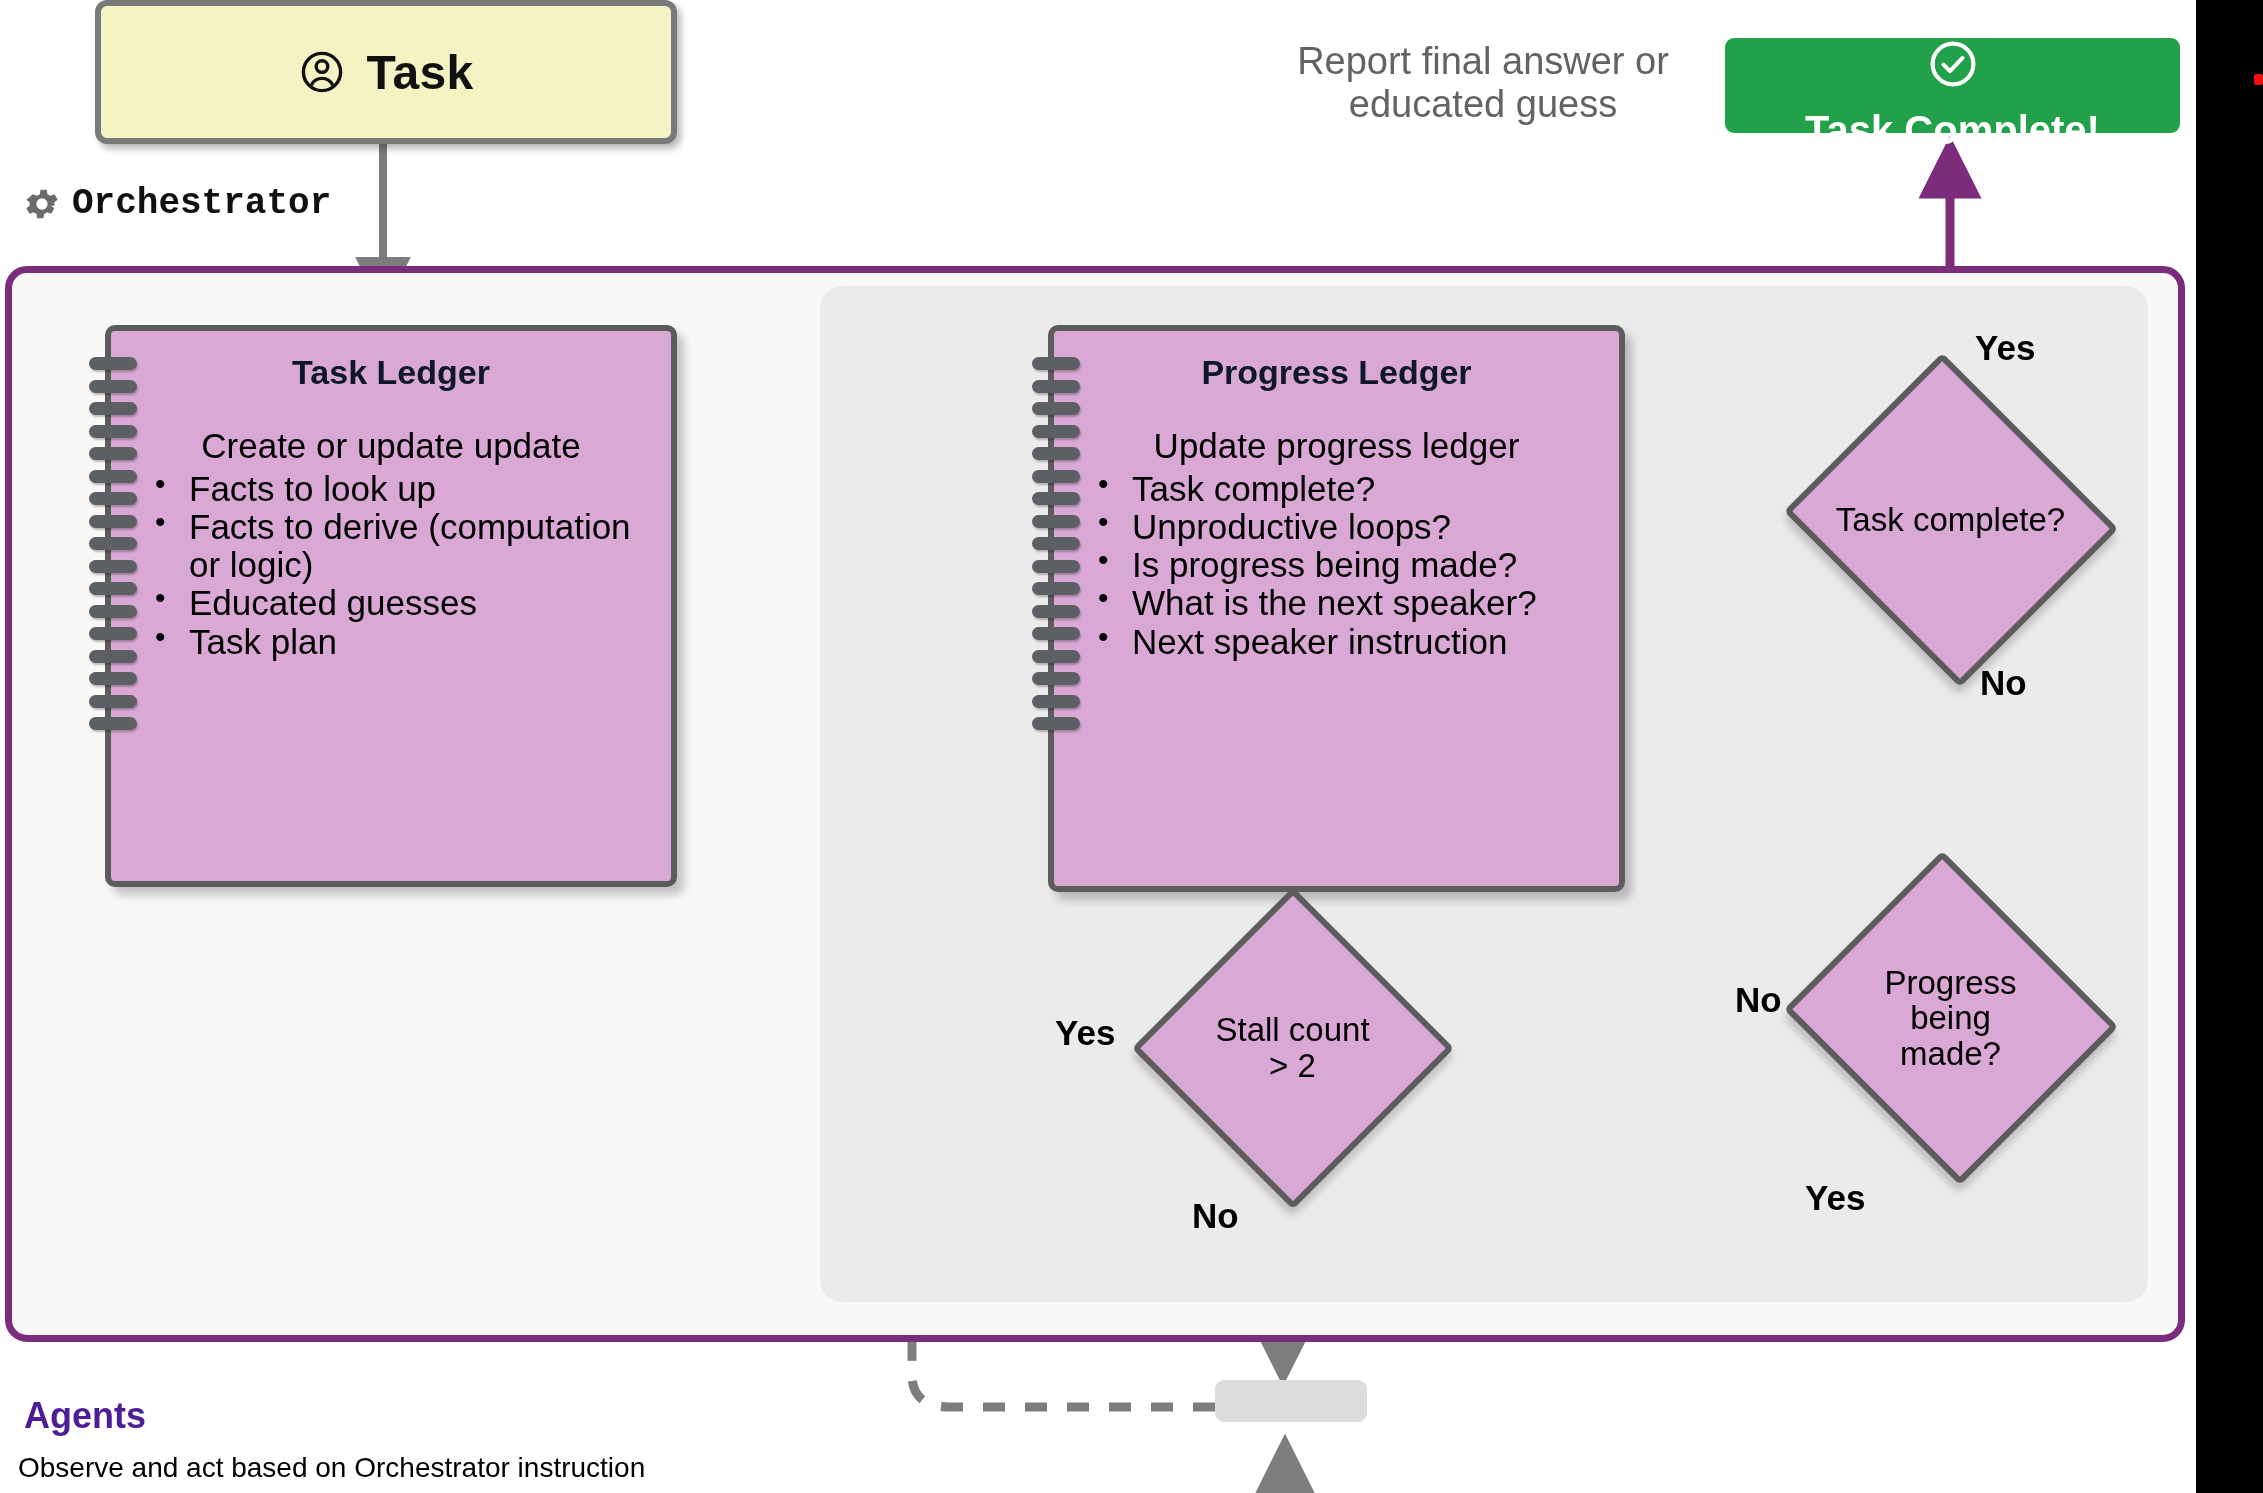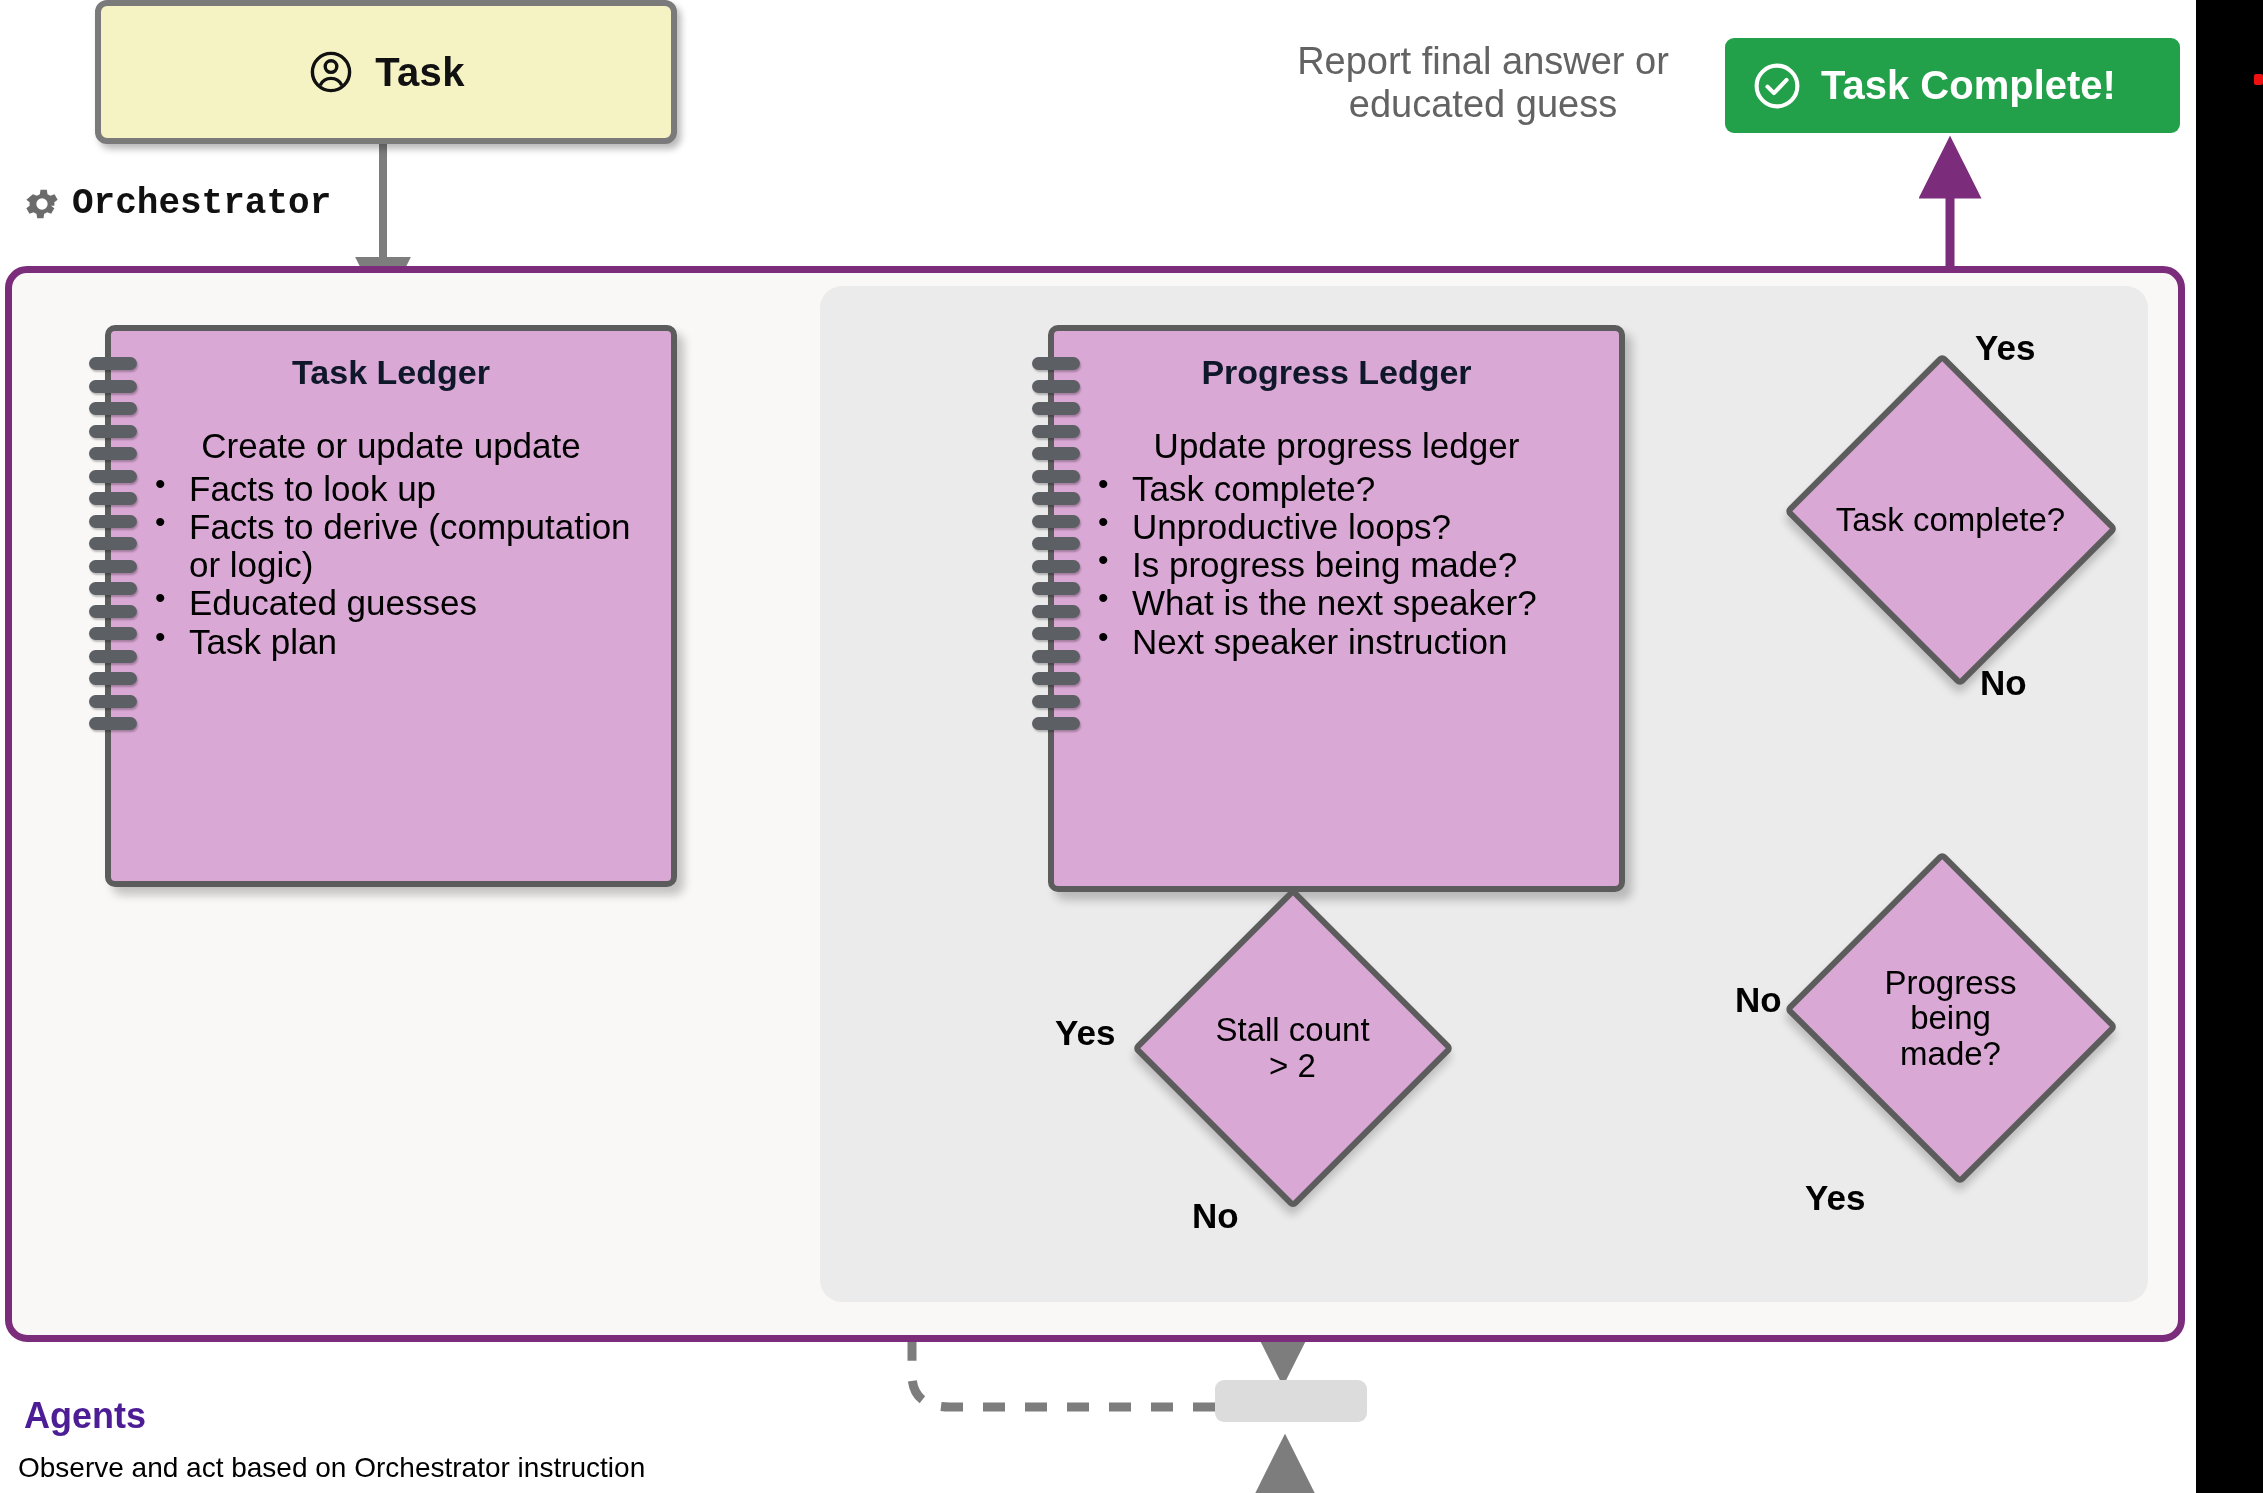--- a/index.html
+++ b/index.html
@@ -12,21 +12,21 @@
 
   
   svg.layer{position:absolute;left:0;top:0;width:2263px;height:1493px;overflow:visible;}
 
   
   .task-box{
     position:absolute;background:#f5f3c4;border:6px solid #7a7a7a;border-radius:12px;
     box-shadow:4px 5px 7px rgba(0,0,0,.28);
     display:flex;align-items:center;justify-content:center;gap:20px;
   }
-  .task-box .lbl{font-size:40px;font-weight:bold;color:#111;letter-spacing:.3px;}
+  .task-box .lbl{font-size:48px;font-weight:bold;color:#111;letter-spacing:.3px;}
 
   .orch-label{position:absolute;display:flex;align-items:center;gap:10px;}
   .orch-label .lbl{font-size:36px;font-weight:bold;color:#111;}
 
   .orch-panel{position:absolute;border:7px solid #7b2d7b;border-radius:22px;background:#faf8f6;}
   .inner-panel{position:absolute;background:#ebebeb;border-radius:22px;}
 
   
   .ledger{
     position:absolute;background:#d9a8d4;border:6px solid #5c5c5c;border-radius:10px;
@@ -46,21 +46,21 @@
     position:absolute;left:50%;top:50%;width:70.7%;height:70.7%;
     transform:translate(-50%,-50%) rotate(45deg);
     background:#d9a8d4;border:6px solid #5c5c5c;border-radius:6px;
     box-shadow:5px 6px 8px rgba(0,0,0,.2);
   }
   .diamond .dtext{position:relative;text-align:center;font-size:33px;line-height:1.08;color:#000;z-index:2;}
 
   
   .badge-complete{
     position:absolute;background:#22a14a;border-radius:9px;
-    display:flex;align-items:center;gap:18px;padding:0 26px;
+    display:flex;align-items:center;gap:18px;padding:0 26px;flex-direction:column;
   }
   .badge-complete .lbl{font-size:40px;font-weight:bold;color:#fff;}
 
   
   .note{position:absolute;color:#636363;font-size:38px;line-height:1.12;text-align:center;}
   .edge-label{position:absolute;font-size:35px;font-weight:bold;color:#000;margin-top:18px;}
   .agents-h{position:absolute;font-size:36px;font-weight:bold;color:#4c1d95;}
   .agents-p{position:absolute;font-size:28px;color:#000;}
 
   .gray-chip{position:absolute;background:#dcdcdc;border-radius:9px;}

